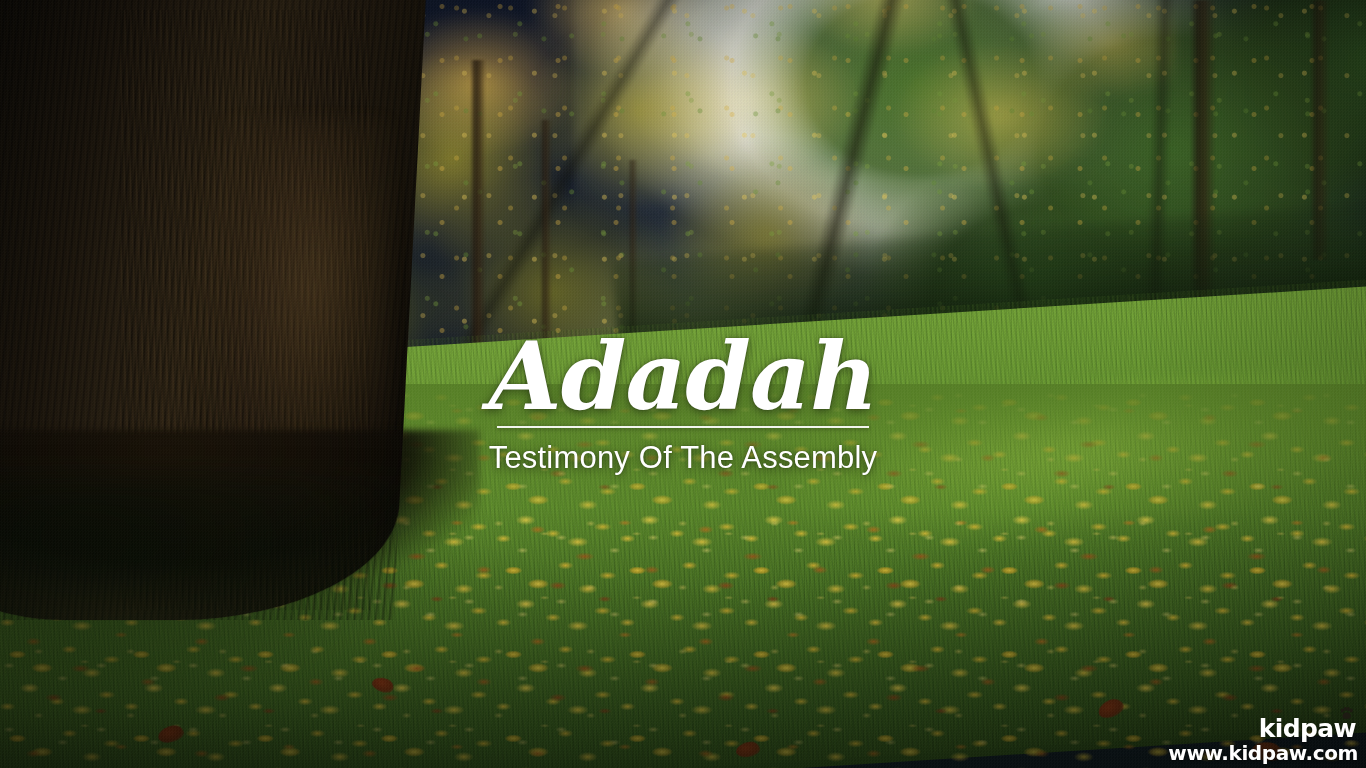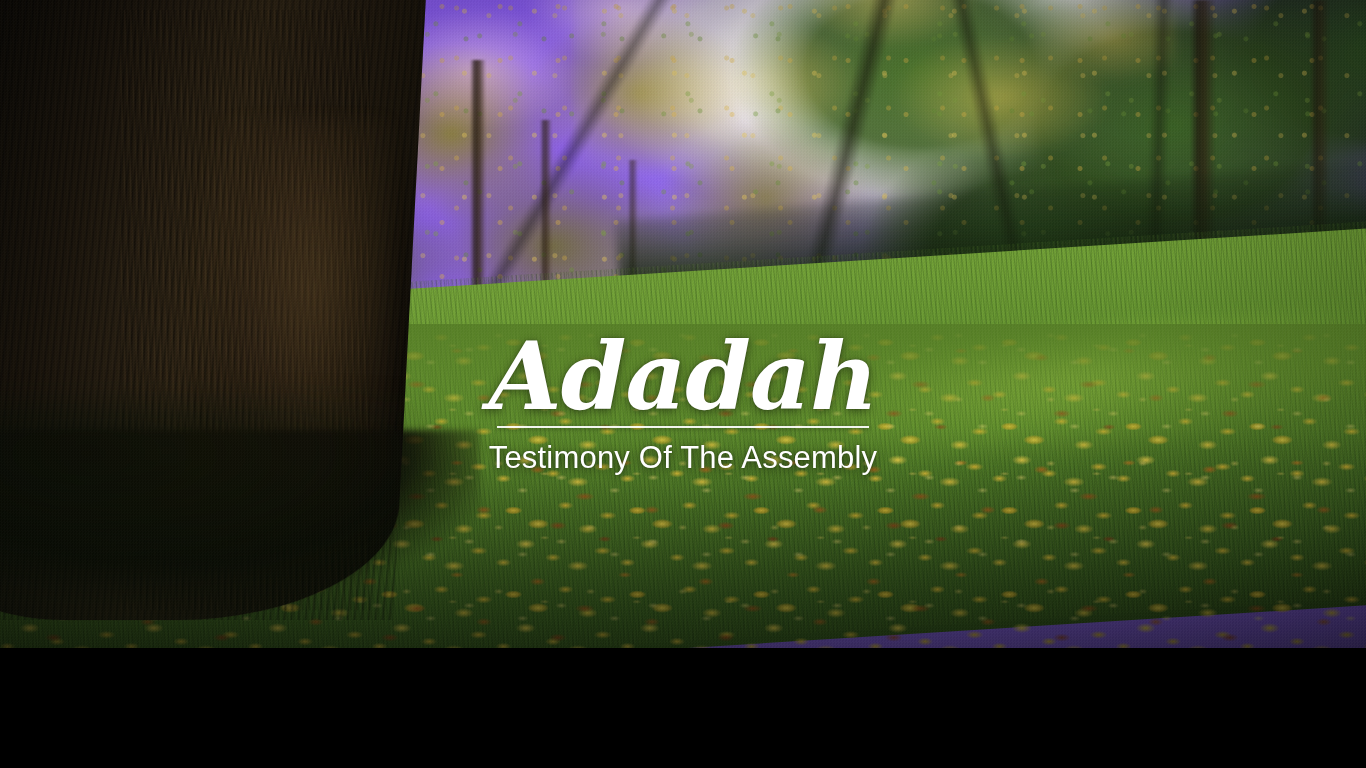--- a/index.html
+++ b/index.html
@@ -8,23 +8,23 @@
     padding: 0;
     background: #000;
   }
   body {
     font-family: "Liberation Sans", sans-serif;
   }
 
   .stage {
     position: relative;
     width: 1366px;
-    height: 648px;
+    height: 768px;
     overflow: hidden;
-    background: #8b5cf6;
+    background: #0f172a;
   }
 
   
   .photo { position: absolute; inset: 0; overflow: hidden; }
 
   
   .sky {
     position: absolute;
     left: 42%; top: -6%;
     width: 66%; height: 54%;
@@ -463,14 +463,27 @@
     <div class="vignette"></div>
     <div class="grain"></div>
   </div>
 
   <div class="title-block">
     <h1 class="name">Adadah</h1>
     <div class="divider"></div>
     <p class="meaning">Testimony Of The Assembly</p>
   </div>
 
+  <div class="watermark">
+    <span class="wm-brand">
+      <span>kidpaw</span>
+      <svg class="paw" viewBox="0 0 24 22" aria-hidden="true">
+        <ellipse cx="5" cy="6" rx="2.6" ry="3.4" fill="#1d1a12"></ellipse>
+        <ellipse cx="10" cy="3.4" rx="2.6" ry="3.4" fill="#1d1a12"></ellipse>
+        <ellipse cx="15" cy="3.4" rx="2.6" ry="3.4" fill="#1d1a12"></ellipse>
+        <ellipse cx="20" cy="6" rx="2.6" ry="3.4" fill="#1d1a12"></ellipse>
+        <path d="M12.3 9.2c4.1 0 7.2 3.1 7.2 6.4 0 3.1-2.8 4.6-7.2 4.6s-7.2-1.5-7.2-4.6c0-3.3 3.1-6.4 7.2-6.4z" fill="#1d1a12"></path>
+      </svg>
+    </span>
+    <span class="wm-url">www.kidpaw.com</span>
+  </div>
 
 </div>
 
 </body></html>

